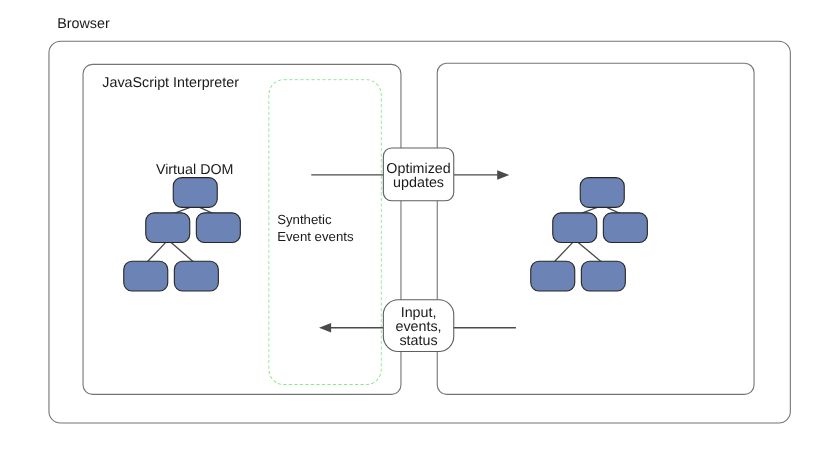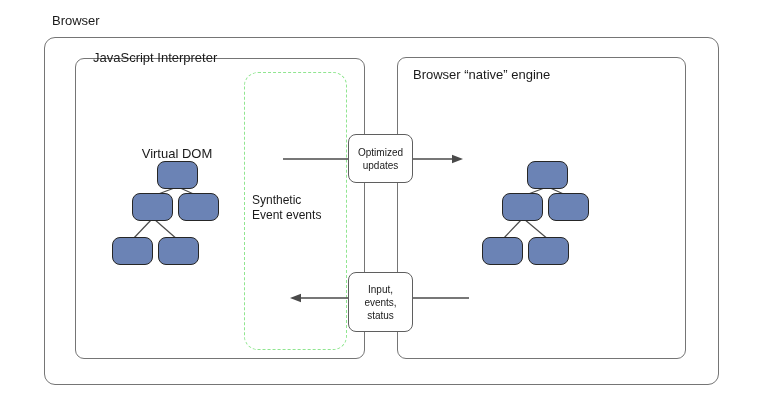--- a/index.html
+++ b/index.html
@@ -11,21 +11,21 @@
   .frame { position:absolute; background:transparent; border:1.5px solid var(--box-border,#757575); }
   .outer-box  { left:44px;  top:37px; width:675px; height:348px; border-radius:11px; }
   .js-box     { left:75px;  top:58px; width:290px; height:301px; border-radius:9px; }
   .native-box { left:397px; top:57px; width:289px; height:302px; border-radius:9px; }
 
   .dashed-box { position:absolute; left:244px; top:72px; width:103px; height:278px;
                 border:1.6px dashed var(--dashed-border,#90e690); border-radius:14px; background:transparent; }
 
   .txt { position:absolute; font-size:13px; line-height:15px; white-space:nowrap; }
   .browser-label { left:52px;  top:13px; }
-  .js-title      { left:93px;  top:50px; }
+  .js-title      { left:93px;  top:67px; }
   .native-title  { left:413px; top:67px; }
   .tree-label    { top:146px; width:110px; text-align:center; }
   .virtual-dom-label { left:122px; }
   .actual-dom-label  { left:491px; }
   .synthetic-label { position:absolute; left:252px; top:193px; width:78px;
                      font-size:12px; line-height:15px; }
 
   .node { position:absolute; width:41px; height:28px;
           background:var(--node-fill,#6b83b5);
           border:1.5px solid var(--node-border,#262626); border-radius:8px; }
@@ -38,23 +38,23 @@
   
   .an1 { left:527px; top:161px; }
   .an2 { left:502px; top:193px; }
   .an3 { left:548px; top:193px; }
   .an4 { left:482px; top:237px; }
   .an5 { left:528px; top:237px; }
 
   .label-box { position:absolute; left:348px; width:65px; background:#ffffff;
                border:1.5px solid #5f5f5f; border-radius:8px;
                display:flex; align-items:center; justify-content:center;
-               text-align:center; font-size:10px; line-height:13px; padding:2px; }
+               text-align:center; font-size:13px; line-height:13px; padding:2px; }
   .optimized-box { top:134px; height:49px; }
-  .input-box     { top:272px; height:60px; }
+  .input-box     { top:272px; height:48px;border-radius:14px; }
 
   svg.overlay { position:absolute; left:0; top:0; width:758px; height:411px; }
   .wire { stroke:var(--arrow,#4a4a4a); stroke-width:1.3; fill:none; }
   .twig { stroke:var(--arrow,#4a4a4a); stroke-width:1.2; fill:none; }
   .head { fill:var(--arrow,#4a4a4a); stroke:none; }
 </style>
 </head>
 <body>
 
 <div class="canvas">
@@ -84,21 +84,20 @@
     </g>
     <g>
       <line class="wire" x1="469" y1="298" x2="412" y2="298"></line>
       <line class="wire" x1="349" y1="298" x2="300" y2="298"></line>
       <polygon class="head" points="290,298 301,293.7 301,302.3"></polygon>
     </g>
   </svg>
 
   <div class="txt browser-label">Browser</div>
   <div class="txt js-title">JavaScript Interpreter</div>
-  <div class="txt native-title">Browser “native” engine</div>
   <div class="txt tree-label virtual-dom-label">Virtual DOM</div>
   <div class="synthetic-label">Synthetic Event events</div>
 
   <div class="node vn1"></div>
   <div class="node vn2"></div>
   <div class="node vn3"></div>
   <div class="node vn4"></div>
   <div class="node vn5"></div>
 
   <div class="node an1"></div>

